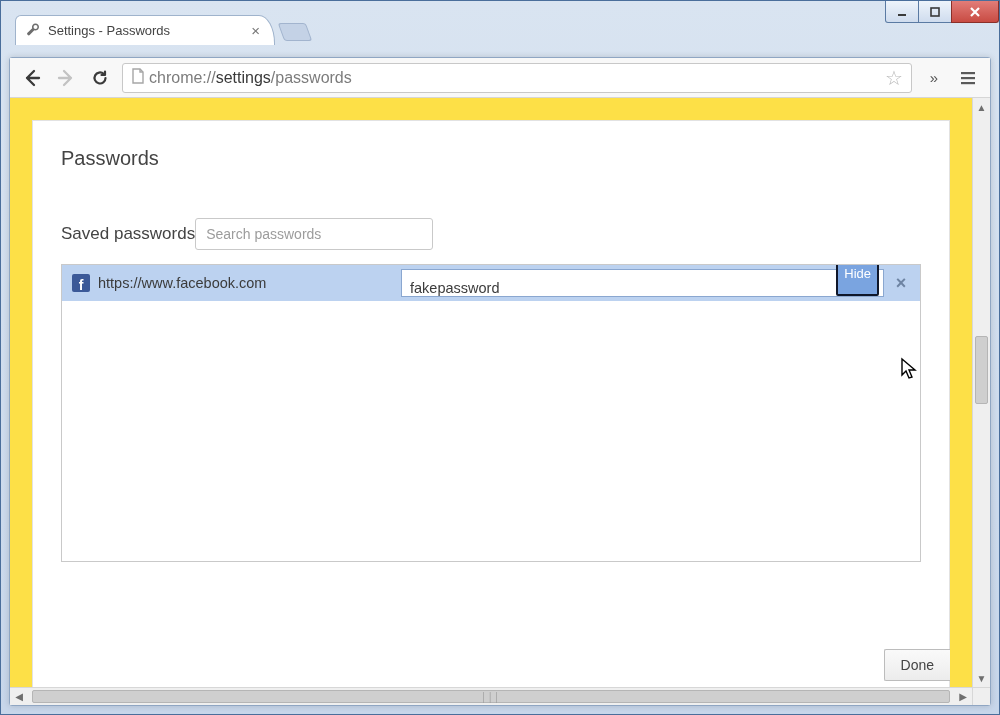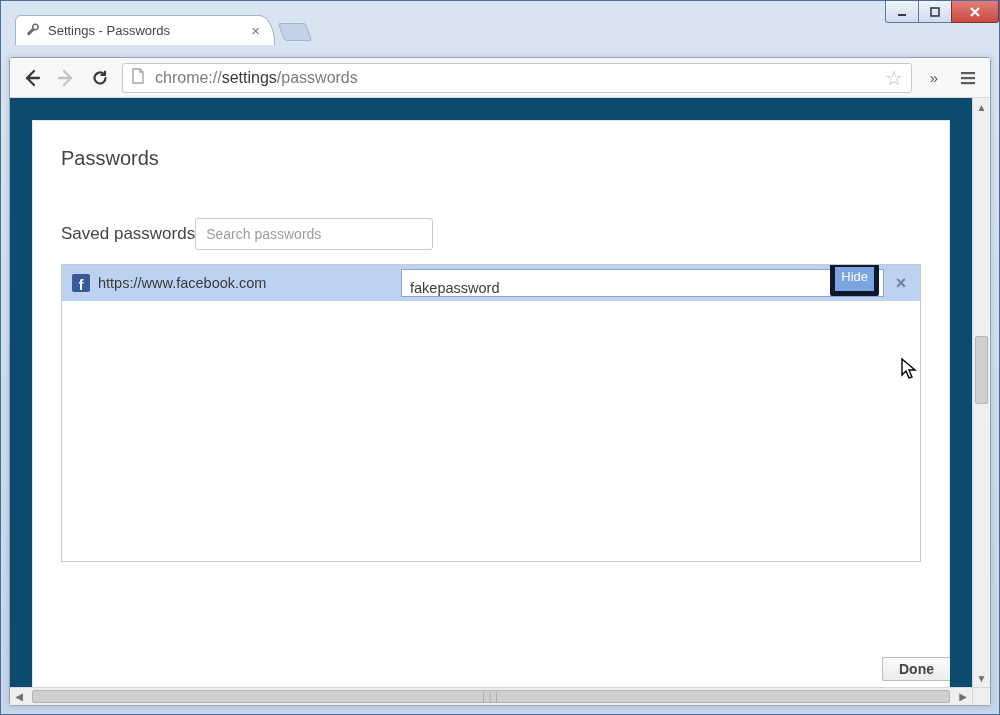--- a/index.html
+++ b/index.html
@@ -86,37 +86,37 @@
     width: 24px; height: 24px;
     display: flex; align-items: center; justify-content: center;
     color: #555;
   }
   .nav-btn.disabled { color: #bfbfbf; }
   .omnibox {
     flex: 1; height: 30px;
     border: 1px solid #c8c8c8;
     border-radius: 3px;
     display: flex; align-items: center;
-    padding: 0 8px; gap: 10px;
+    padding: 0 8px; gap: 4px;
     background: #fff;
     font-size: 16px;
     color: #7c7c7c;
   }
   .omnibox .url-strong { color: #3a3a3a; }
   .omnibox-url { flex: 1; }
   .star { color: #b9b9b9; font-size: 20px; }
 
   
   .viewport {
     flex: 1; position: relative;
     display: grid;
     grid-template-columns: 1fr 18px;
     grid-template-rows: 1fr 18px;
   }
-  .page-wrap { grid-column: 1; grid-row: 1; background: #0c4a6e; padding: 22px 22px 0 22px; overflow: hidden; }
+  .page-wrap { grid-column: 1; grid-row: 1; background: #fde047; padding: 22px 22px 0 22px; overflow: hidden; }
   .vscroll {
     grid-column: 2; grid-row: 1;
     background: #efefef; border-left: 1px solid #d7d7d7;
     position: relative;
   }
   .vscroll .arrow { position: absolute; left: 0; right: 0; height: 18px; display:flex;align-items:center;justify-content:center;color:#6e6e6e;font-size:10px; }
   .vscroll .arrow.up { top: 0; }
   .vscroll .arrow.dn { bottom: 0; }
   .vscroll .thumb {
     position: absolute; left: 2px; right: 2px;
@@ -186,39 +186,39 @@
   .pwd-field {
     flex: 1; height: 28px;
     background: #fff; border: 1px solid #8aa7d0;
     display: flex; align-items: flex-end;
     padding: 0 4px 0 8px; gap: 6px;
   }
   .pwd-value { flex: 1; font-size: 14.5px; color: #3b3b3b; }
   .hide-btn {
     height: 34px; padding: 0 6px;
     background: #7aa4e0; color: #fff;
-    border: 5px solid #0f172a;
+    border: 2px solid #0f172a;
     font-size: 13px; line-height: 20px;
     border-radius: 2px;
     cursor: default;
   }
   .row-delete {
     width: 18px; text-align: center;
     color: #6e84a3; font-size: 18px; font-weight: 700;
   }
 
   .done-btn {
     position: absolute;
     right: -1px; bottom: 6px;
-    height: 24px; padding: 0 16px;
+    height: 32px; padding: 0 16px;
     background: linear-gradient(#fafafa,#ececec);
     border: 1px solid #bcbcbc;
     border-right: none;
     border-radius: 2px 0 0 2px;
-    font-size: 14px; color: #444; font-weight: bold;
+    font-size: 14px; color: #444;
   }
 
   .cursor {
     position: absolute;
     left: 867px; top: 236px;
     pointer-events: none;
   }
 </style>
 </head>
 <body>

